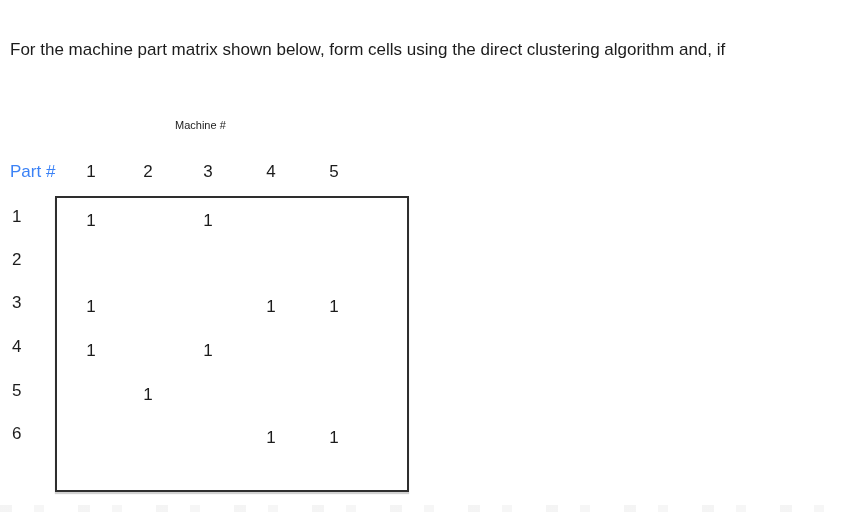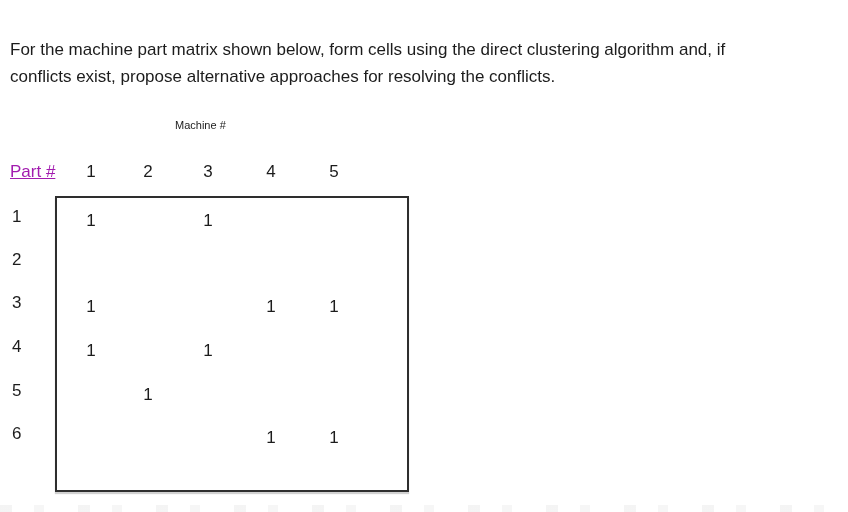--- a/index.html
+++ b/index.html
@@ -27,22 +27,21 @@
   .machine-label {
     position: absolute;
     left: 175px; top: 119px;
     font-size: 11px;
     color: #1c1c1c;
   }
   .part-label {
     position: absolute;
     left: 10px; top: 162px;
     font-size: 17px;
-    color: #a21caf;
-    text-decoration: underline;
+    color: #3b82f6;
   }
   .col-num {
     position: absolute;
     transform: translateX(-50%);
     font-size: 17px;
     color: #1c1c1c;
   }
   .row-num {
     position: absolute;
     font-size: 17px;
@@ -68,21 +67,20 @@
     opacity: 0.9;
   }
 </style>
 </head>
 <body>
 
 <div class="page">
 
   <p class="instruction">
     <span>For the machine part matrix shown below, form cells using the direct clustering algorithm and, if</span><br>
-    <span>conflicts exist, propose alternative approaches for resolving the conflicts.</span>
   </p>
 
   <div class="machine-label">Machine #</div>
 
   <div class="part-label">Part #</div>
 
   <div id="machine-headers">
       <span class="col-num" style="left: 91px; top: 162px;">1</span>
       <span class="col-num" style="left: 148px; top: 162px;">2</span>
       <span class="col-num" style="left: 208px; top: 162px;">3</span>

